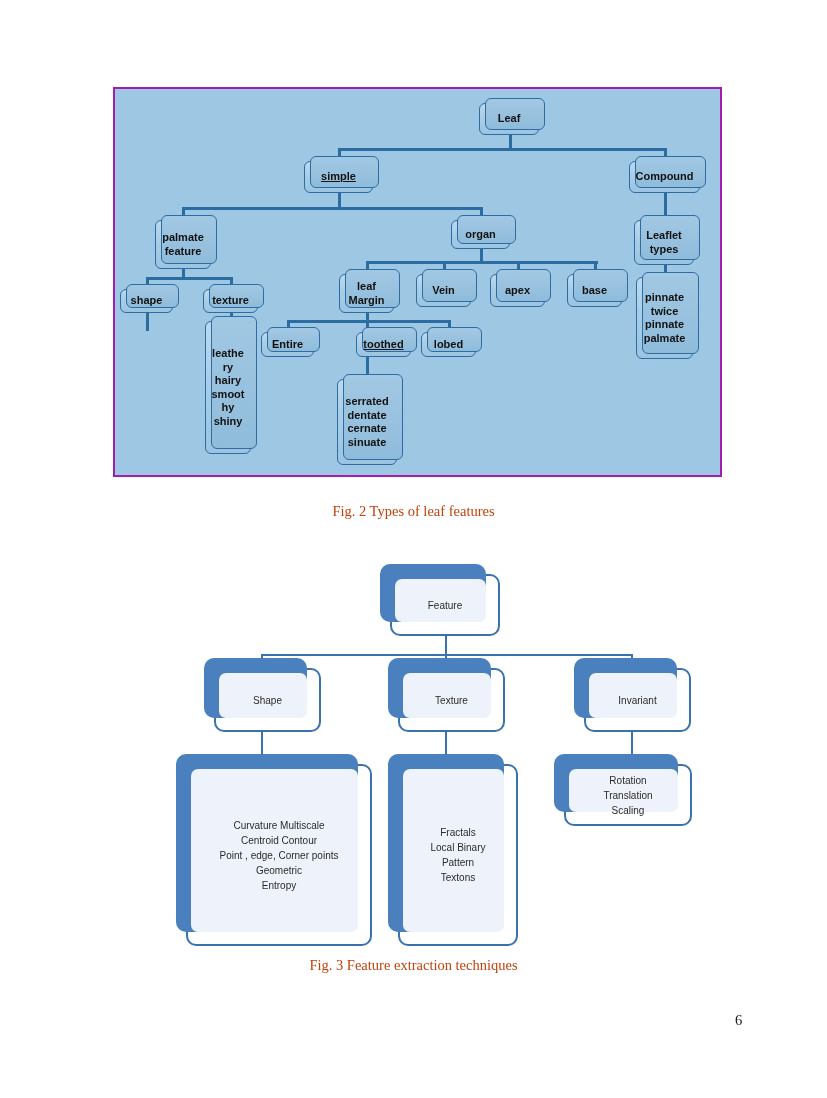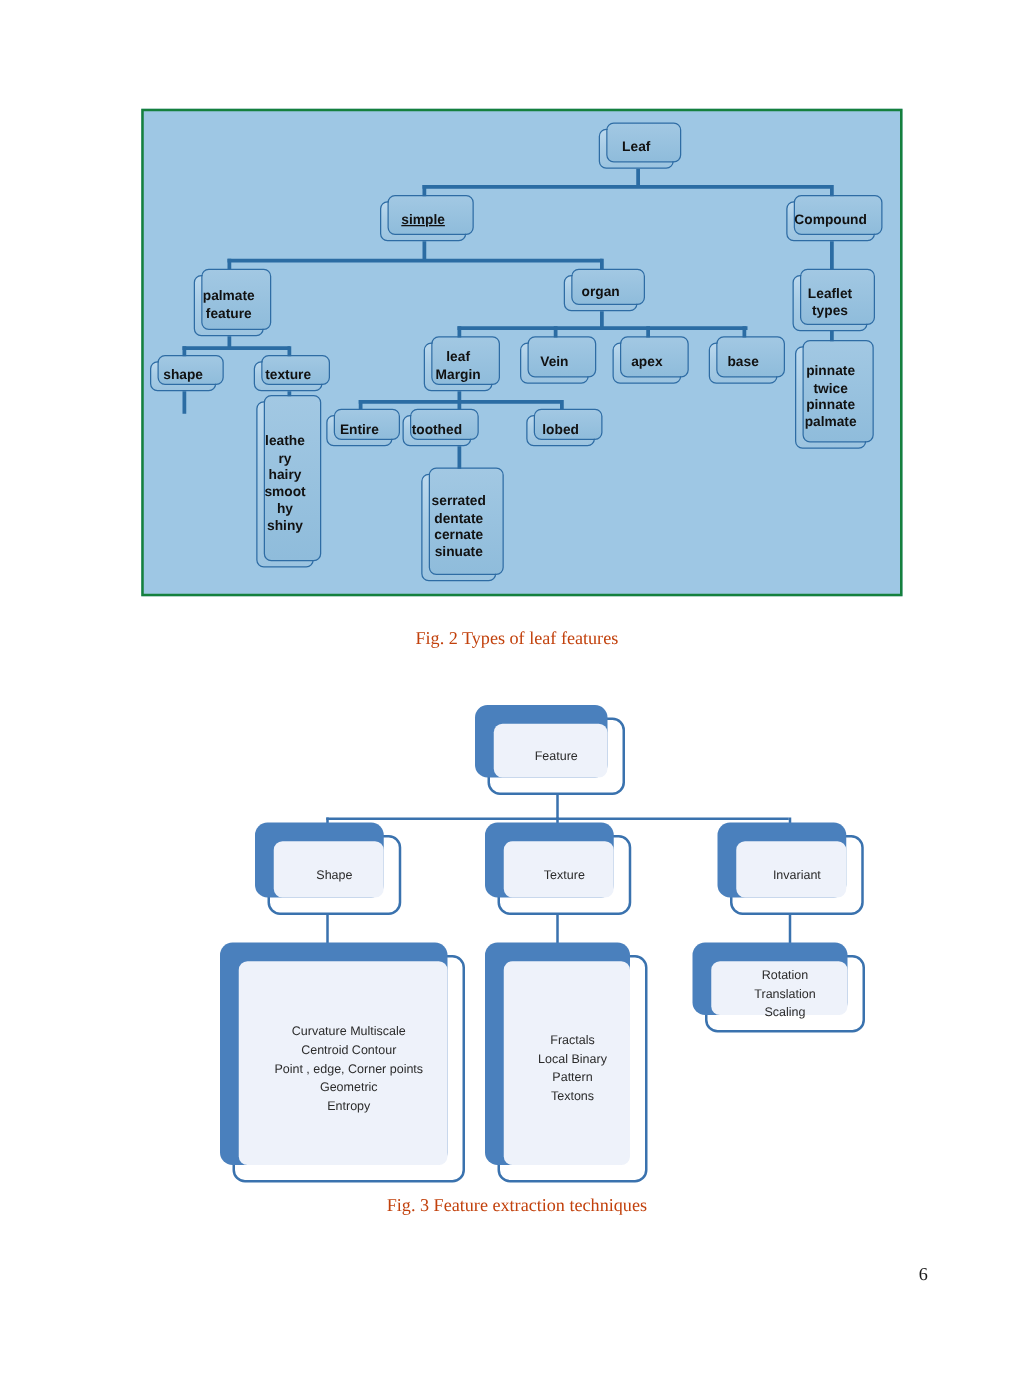--- a/index.html
+++ b/index.html
@@ -16,21 +16,21 @@
   }
 
   
   #fig2-canvas {
     position: absolute;
     left: 113px;
     top: 87px;
     width: 609px;
     height: 390px;
     background: #9ec7e4;
-    border: 2px solid #15803d;
+    border: 2px solid #a21caf;
     box-sizing: border-box;
   }
 
   
   .n2 {
     position: absolute;
     box-sizing: border-box;
     border: 1.6px solid #2e6ca4;
     border-radius: 6px;
     background: linear-gradient(180deg, #bcd9ee 0%, #a9cde6 45%, #9cc4e0 100%);
@@ -242,21 +242,21 @@
     <span class="lbl" style="white-space:pre-line;">pinnate
 twice
 pinnate
 palmate</span>
   </div>
 
   <div class="n2" style="left:146px; top:243px; width:53px; height:25px;">
     <span class="lbl">Entire</span>
   </div>
 
-  <div class="n2" style="left:207px; top:243px; width:55px; height:25px;">
+  <div class="n2" style="left:241px; top:243px; width:55px; height:25px;text-decoration:underline;">
     <span class="lbl">toothed</span>
   </div>
 
   <div class="n2" style="left:306px; top:243px; width:55px; height:25px;">
     <span class="lbl">lobed</span>
   </div>
 
 
   <div class="n2" style="left:90px; top:232px; width:46px; height:133px;">
     <span class="lbl" style="white-space:pre-line;">leathe

